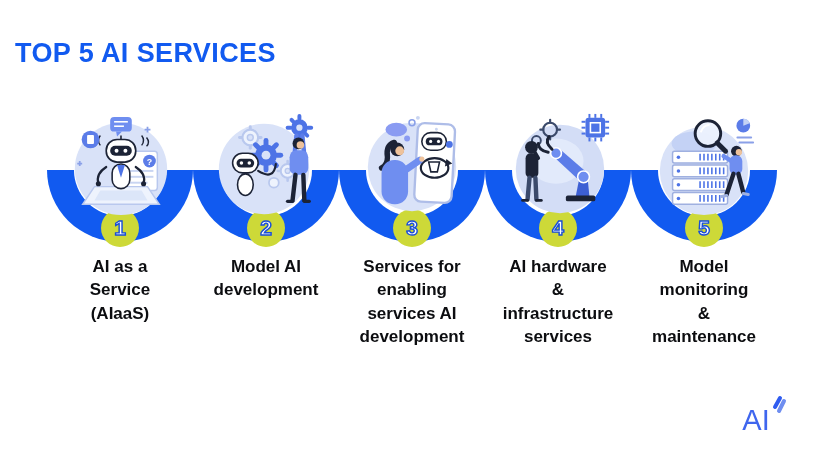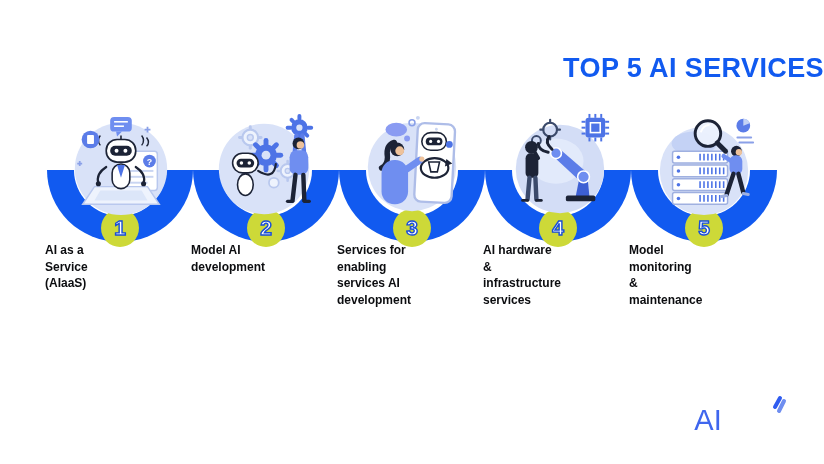--- a/index.html
+++ b/index.html
@@ -3,23 +3,24 @@
 <meta charset="utf-8">
 <style>
   * { margin:0; padding:0; box-sizing:border-box; }
   html,body { background:#ffffff; }
   body { font-family:"Liberation Sans","DejaVu Sans",sans-serif; }
   .canvas {
     position:relative; width:824px; height:464px; background:#ffffff;
     overflow:hidden; margin:0 auto;
   }
   .title {
-    margin-top:53px; text-align:right;
+    margin-top:38px; text-align:left;
     font-size:27px; font-weight:800; letter-spacing:.4px;
     color:#115af0;
+    padding-left:15px;
   }
   .row {
     position:absolute; left:0; right:0; top:110px;
     display:flex; justify-content:center;
   }
   .item {
     width:146px; display:flex; flex-direction:column; align-items:center;
     position:relative;
   }
   .illus {
@@ -41,28 +42,28 @@
   .badge {
     position:absolute; left:50%; bottom:-5px; transform:translateX(-50%);
     width:38px; height:38px; border-radius:50%;
     background:#cdd938; z-index:3;
     display:flex; align-items:center; justify-content:center;
     font-size:21px; font-weight:800; color:#ffffff;
     -webkit-text-stroke:1.4px #1b4fd6;
     text-shadow:0 0 1px #1b4fd6;
   }
   .label {
-    margin-top:0; text-align:left; white-space:pre-line;
-    font-size:12px; line-height:1.38; font-weight:700; color:#0c0d10;
+    margin-top:13px; text-align:center; white-space:pre-line;
+    font-size:17px; line-height:1.38; font-weight:700; color:#0c0d10;
     width:150px;
   }
   .logo {
     position:absolute; right:38px; bottom:27px;
     font-size:29px; letter-spacing:.2px; font-weight:400;
-    display:flex; align-items:baseline;gap:48px;
+    display:flex; align-items:baseline;
   }
   .logo .ai   { color:#3f66ee; }
   .logo .rest { color:#1d2433; }
   .logo .spark { position:relative; top:-15px; left:1px; }
 </style>
 </head>
 <body>
 
 <div class="canvas">
 

